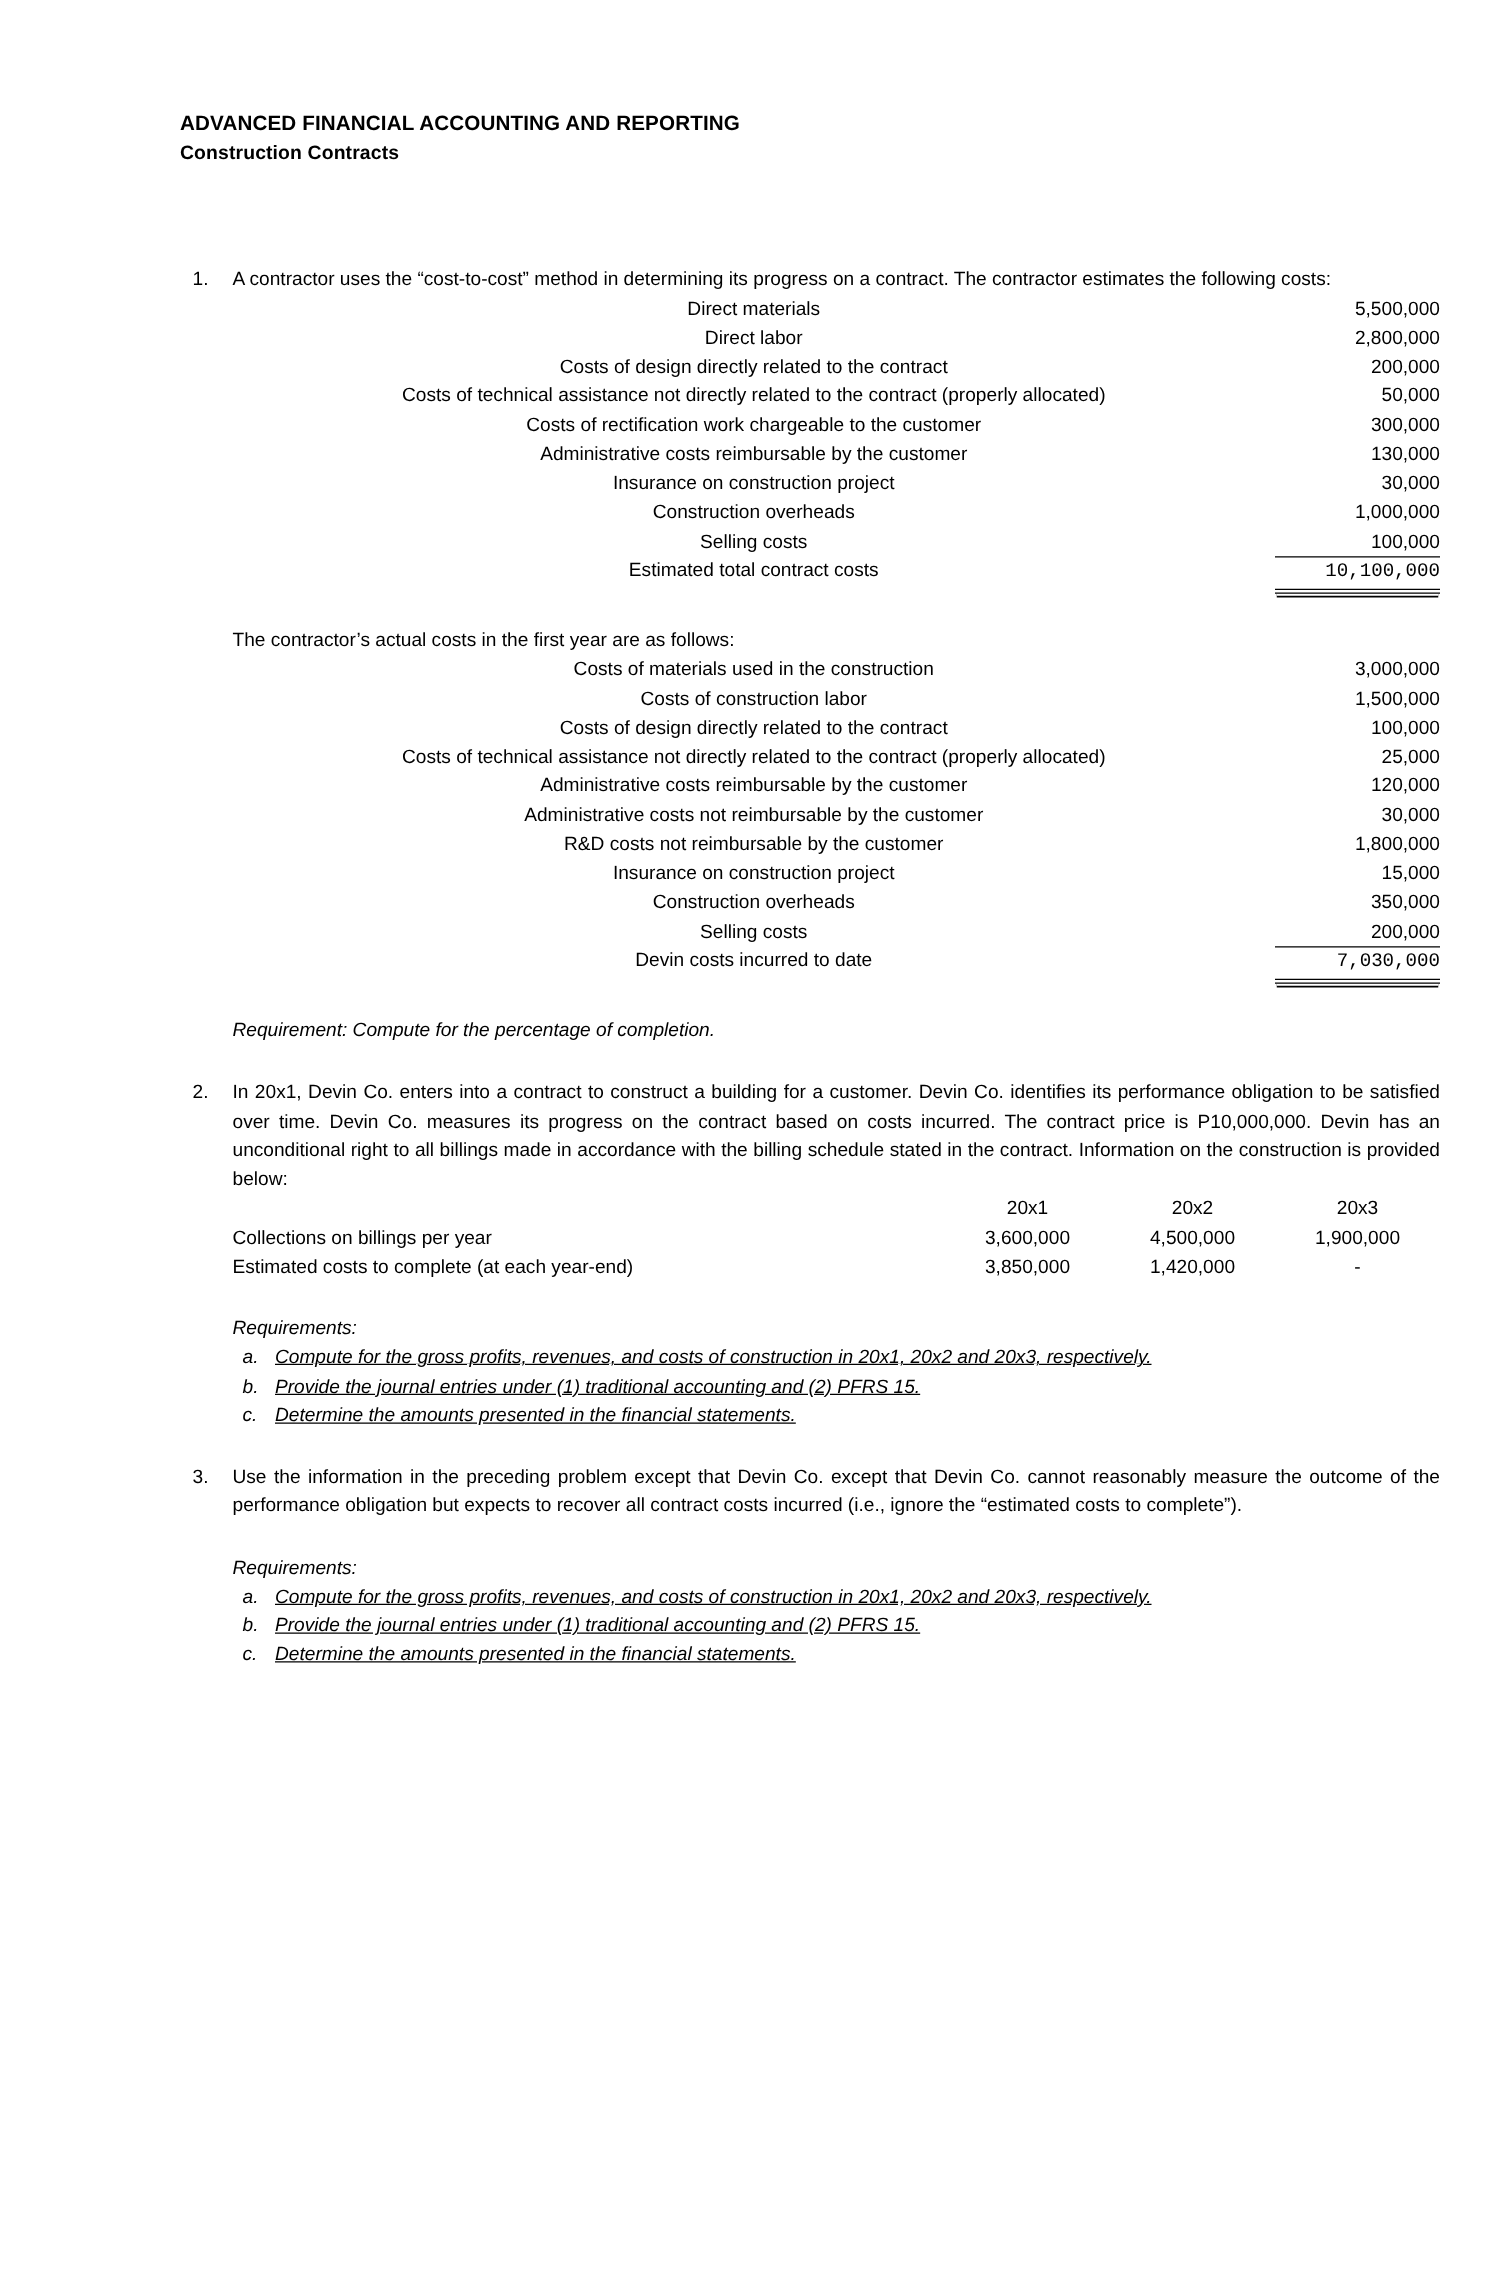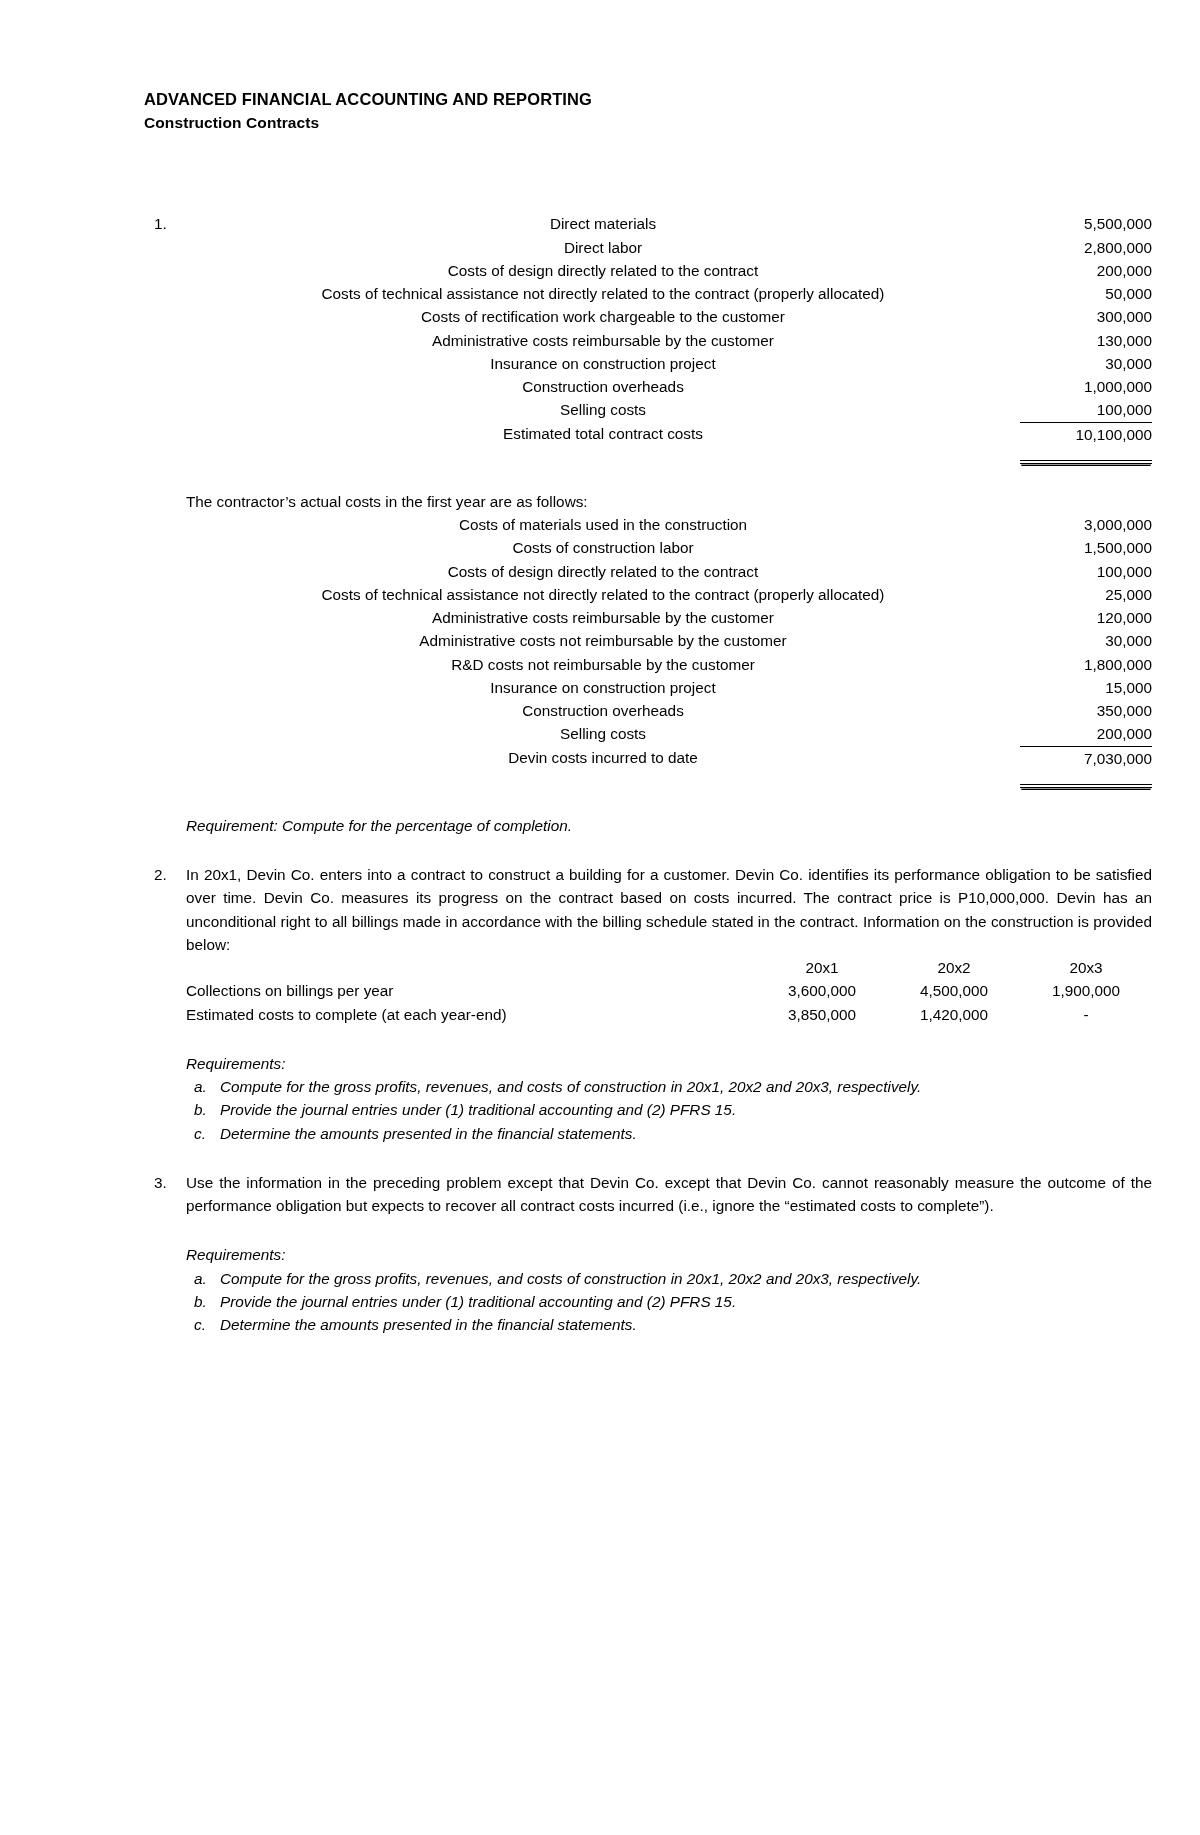--- a/index.html
+++ b/index.html
@@ -83,22 +83,23 @@
     border-bottom: 1.4px solid #000;
   }
   tr.grandtotal td.c-amt {
     border-top: 1.4px solid #000;
     border-bottom: 1.4px solid #000;
     box-shadow: 0 3px 0 -1.4px #fff, 0 4.4px 0 -1.4px #000;
   }
   tr.grandtotal td.c-amt .dbl {
     display: block;
     border-bottom: 1.4px solid #000;
-    padding-bottom: 14px;
+    padding-bottom: 2px;
     margin-bottom: 2px;
+    font-family: Liberation Mono, monospace;
   }
 
   
   table.year-table {
     width: 100%;
     border-collapse: collapse;
     font-size: 15.3px;
     line-height: 1.52;
   }
   table.year-table td, table.year-table th {
@@ -133,38 +134,40 @@
   .req-letter {
     width: 34px;
     flex: 0 0 34px;
     padding-left: 8px;
     box-sizing: border-box;
   }
   .req-text {
     flex: 1 1 auto;
     text-align: justify;
     text-justify: inter-word;
+    text-decoration: underline;
   }
 </style>
 </head>
 <body>
 
 <div class="page">
 
   <div class="doc-header">
     <div class="doc-title">ADVANCED FINANCIAL ACCOUNTING AND REPORTING</div>
     <div class="doc-subtitle">Construction Contracts</div>
   </div>
 
   <div class="spacer-lg"></div>
 
   <div class="problem">
     <div class="problem-num">1.</div>
     <div class="problem-body">
 
+      <div class="para-justify">A contractor uses the “cost-to-cost” method in determining its progress on a contract. The contractor estimates the following costs:</div>
 
       <table class="cost-table">
         <tbody>
           <tr>
             <td class="c-label">Direct materials</td>
             <td class="c-amt">5,500,000</td>
           </tr>
           <tr>
             <td class="c-label">Direct labor</td>
             <td class="c-amt">2,800,000</td>

